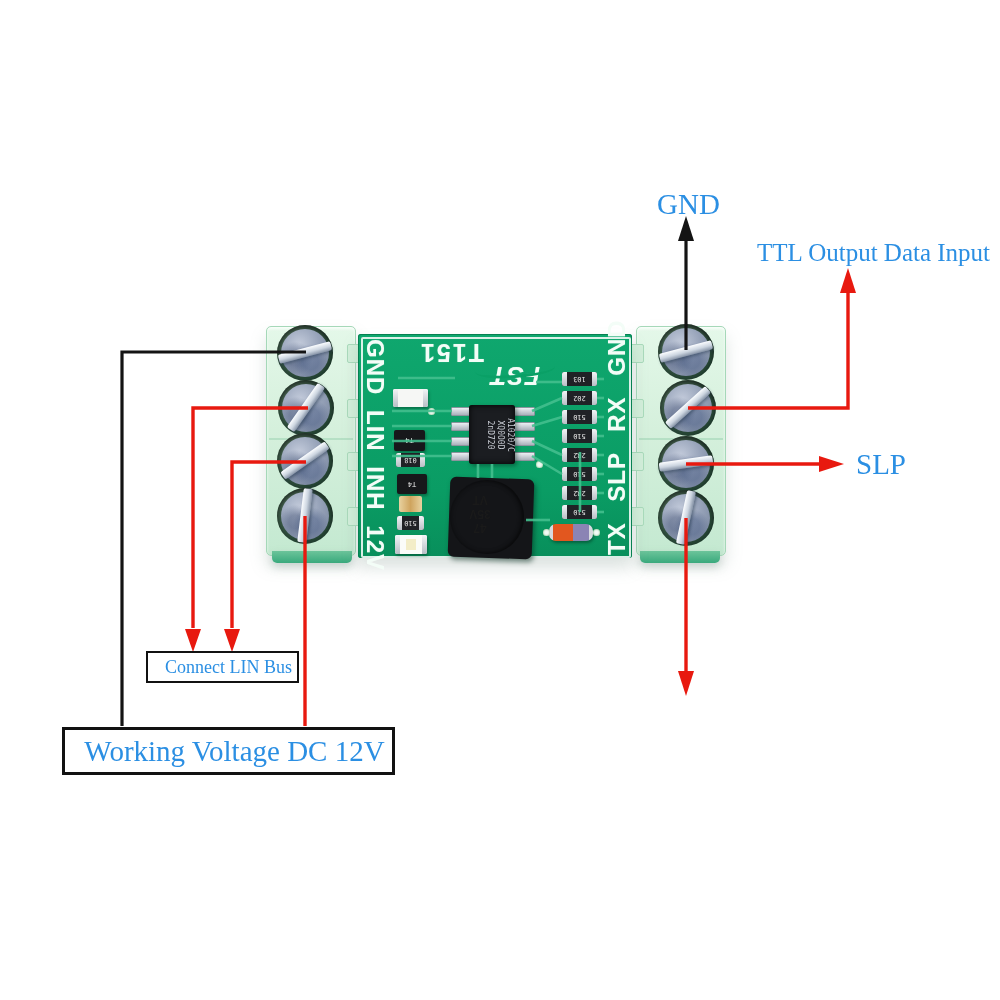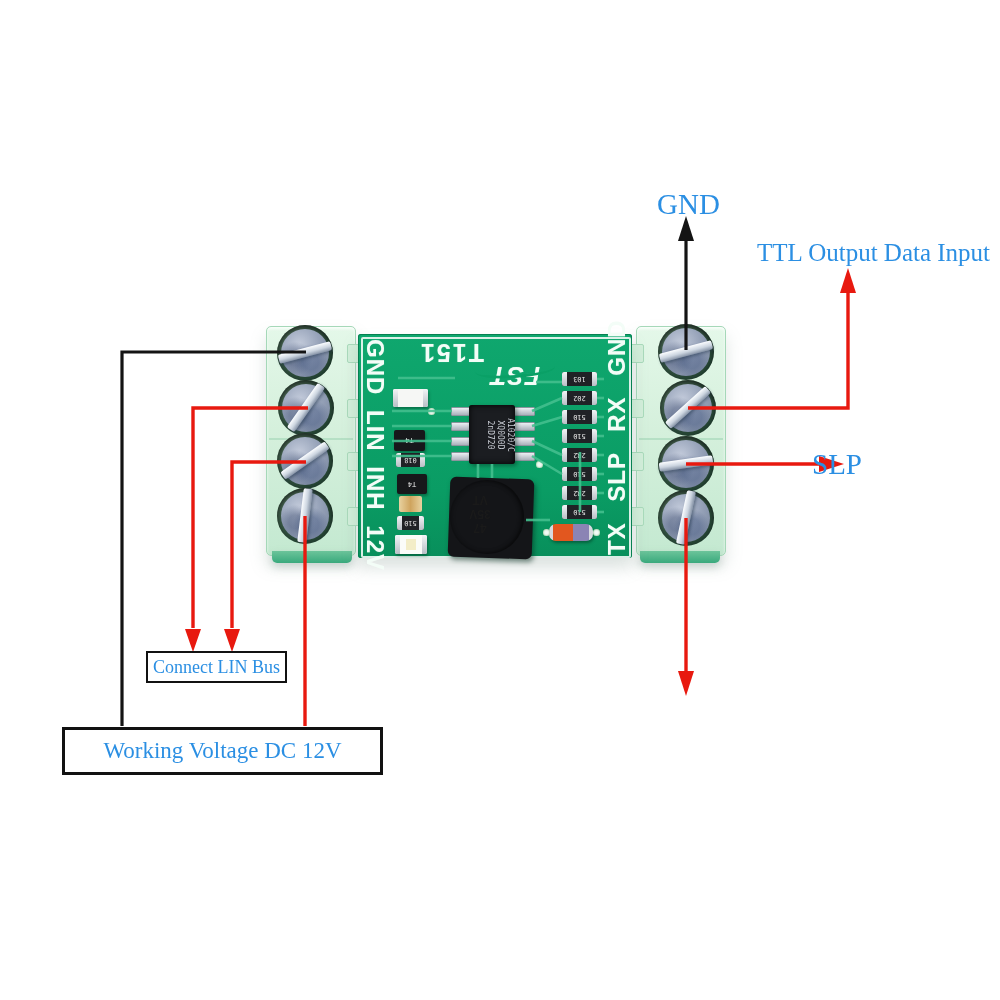--- a/index.html
+++ b/index.html
@@ -70,21 +70,21 @@
   .smd .el{left:0;border-radius:2px 0 0 2px;} .smd .er{right:0;border-radius:0 2px 2px 0;}
   .res-lbl{position:absolute;inset:0;display:flex;align-items:center;justify-content:center;
     color:#e8e8e8;font-size:7px;font-family:"DejaVu Sans Mono",monospace;transform:rotate(180deg);}
   .via{position:absolute;width:7px;height:7px;border-radius:50%;background:#f2fbf6;box-shadow:inset 0 0 2px #6a6;}
 
   
   .lbl{position:absolute;font-family:Liberation Serif, serif;white-space:nowrap;}
   .box{position:absolute;background:rgba(255,255,255,.92);display:flex;align-items:center;justify-content:center;}
 
   svg.wires{position:absolute;left:0;top:0;z-index:20;pointer-events:none;}
-  .lbl{z-index:21;} .box{z-index:21;}
+  .lbl{z-index:21;} .box{z-index:21;padding-left:12px;}
 </style>
 </head>
 <body>
 
 <div class="stage">
 
   <div class="tblock" style="left:266px;top:326px;">
     <div class="tseam" style="top:111px;"></div>
   </div>
   <div class="tbase" style="left:272px;top:551px;width:80px;"></div>
@@ -294,22 +294,22 @@
     </g>
     <polygon points="193,652 185,629 201,629" fill="#e8190f"></polygon>
     <polygon points="232,652 224,629 240,629" fill="#e8190f"></polygon>
     <polygon points="848,268 840,293 856,293" fill="#e8190f"></polygon>
     <polygon points="844,464 819,456 819,472" fill="#e8190f"></polygon>
     <polygon points="686,696 678,671 694,671" fill="#e8190f"></polygon>
   </svg>
 
   <div class="lbl" style="left:657px;top:188px;font-size:29px;color:#2b8fe3;">GND</div>
   <div class="lbl" style="left:757px;top:239px;font-size:25px;color:#2b8fe3;">TTL Output Data Input</div>
-  <div class="lbl" style="left:812px;top:448px;font-size:29px;color:#2b8fe3;">SLP</div>
+  <div class="lbl" style="left:856px;top:448px;font-size:29px;color:#2b8fe3;">SLP</div>
 
   <div class="box" style="left:146px;top:651px;width:137px;height:28px;border:2px solid #111;">
     <span class="lbl" style="position:static;font-size:18px;color:#2b8fe3;">Connect LIN Bus</span>
   </div>
   <div class="box" style="left:62px;top:727px;width:315px;height:42px;border:3px solid #111;">
-    <span class="lbl" style="position:static;font-size:23px;color:#2b8fe3;text-align:center;">Working Voltage DC 12V</span>
+    <span class="lbl" style="position:static;font-size:29px;color:#2b8fe3;text-align:center;">Working Voltage DC 12V</span>
   </div>
 
 </div>
 
 </body></html>

